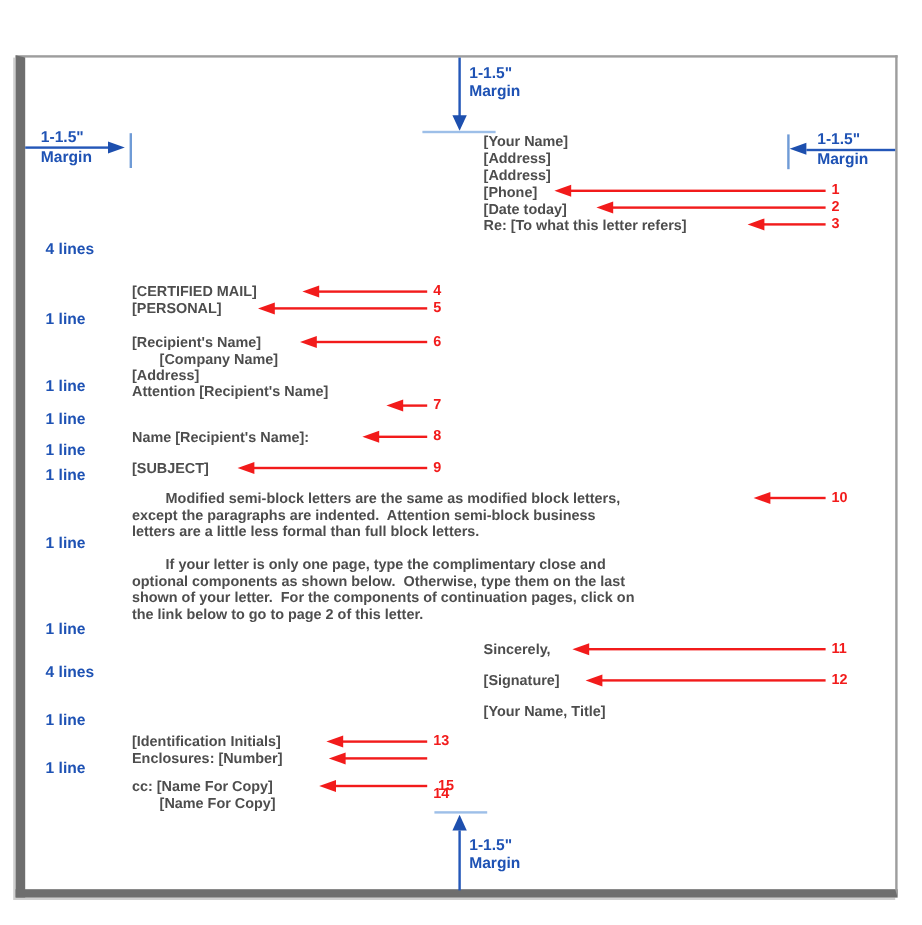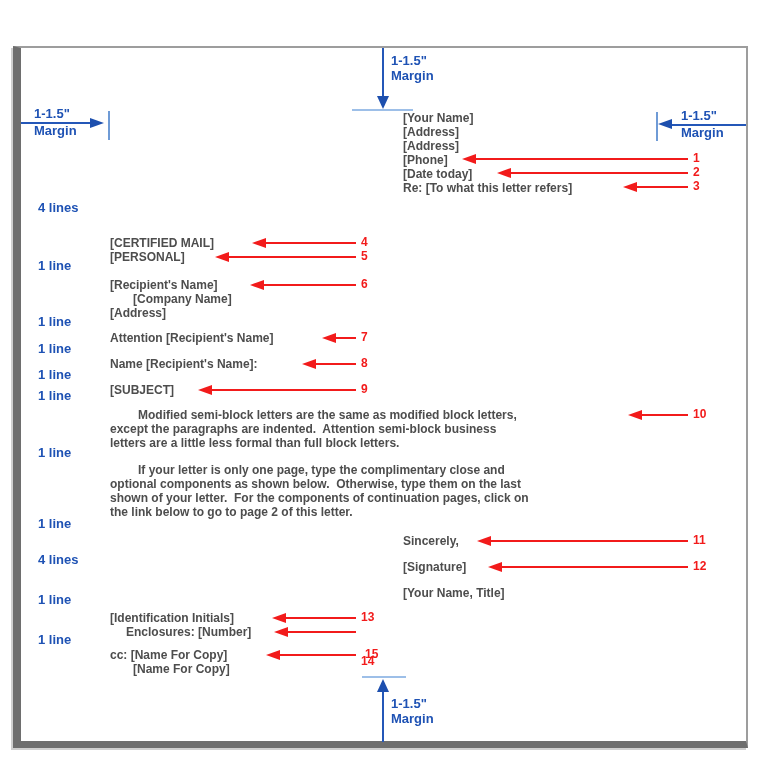--- a/index.html
+++ b/index.html
@@ -111,35 +111,35 @@
       <div class="letter-line" style="left: 403px; top: 125px;">[Address]</div>
       <div class="letter-line" style="left: 403px; top: 139px;">[Address]</div>
       <div class="letter-line" style="left: 403px; top: 153px;">[Phone]</div>
       <div class="letter-line" style="left: 403px; top: 167px;">[Date today]</div>
       <div class="letter-line" style="left: 403px; top: 181px; text-align: right;">Re: [To what this letter refers]</div>
       <div class="letter-line" style="left: 110px; top: 236px;">[CERTIFIED MAIL]</div>
       <div class="letter-line" style="left: 110px; top: 250px;">[PERSONAL]</div>
       <div class="letter-line" style="left: 110px; top: 278px;">[Recipient's Name]</div>
       <div class="letter-line" style="left: 110px; top: 292px; padding-left: 23px;">[Company Name]</div>
       <div class="letter-line" style="left: 110px; top: 306px;">[Address]</div>
-      <div class="letter-line" style="left: 110px; top: 331px;">Attention [Recipient's Name]</div>
+      <div class="letter-line" style="left: 110px; top: 319px;">Attention [Recipient's Name]</div>
       <div class="letter-line" style="left: 110px; top: 357px;">Name [Recipient's Name]:</div>
       <div class="letter-line" style="left: 110px; top: 383px;">[SUBJECT]</div>
       <div class="letter-line" style="left: 138px; top: 408px;">Modified semi-block letters are the same as modified block letters,</div>
       <div class="letter-line" style="left: 110px; top: 422px;">except the paragraphs are indented.  Attention semi-block business</div>
       <div class="letter-line" style="left: 110px; top: 436px;">letters are a little less formal than full block letters.</div>
       <div class="letter-line" style="left: 138px; top: 463px;">If your letter is only one page, type the complimentary close and</div>
       <div class="letter-line" style="left: 110px; top: 477px;">optional components as shown below.  Otherwise, type them on the last</div>
       <div class="letter-line" style="left: 110px; top: 491px;">shown of your letter.  For the components of continuation pages, click on</div>
       <div class="letter-line" style="left: 110px; top: 505px;">the link below to go to page 2 of this letter.</div>
       <div class="letter-line" style="left: 403px; top: 534px;">Sincerely,</div>
       <div class="letter-line" style="left: 403px; top: 560px;">[Signature]</div>
       <div class="letter-line" style="left: 403px; top: 586px;">[Your Name, Title]</div>
       <div class="letter-line" style="left: 110px; top: 611px;">[Identification Initials]</div>
-      <div class="letter-line" style="left: 110px; top: 625px; margin-left: 16px;">Enclosures: [Number]</div>
+      <div class="letter-line" style="left: 110px; top: 625px;">Enclosures: [Number]</div>
       <div class="letter-line" style="left: 110px; top: 648px;">cc: [Name For Copy]</div>
       <div class="letter-line" style="left: 133px; top: 662px;">[Name For Copy]</div>
     </div>
   <div id="callout-layer">
       <div class="ah-left-red" style="left: 462px; top: 154px;"></div>
       <div class="rline" style="left: 475px; top: 158px; width: 213px;"></div>
       <div class="cnum" style="left: 693px; top: 151px;">1</div>
       <div class="ah-left-red" style="left: 497px; top: 168px;"></div>
       <div class="rline" style="left: 510px; top: 172px; width: 178px;"></div>
       <div class="cnum" style="left: 693px; top: 165px;">2</div>

